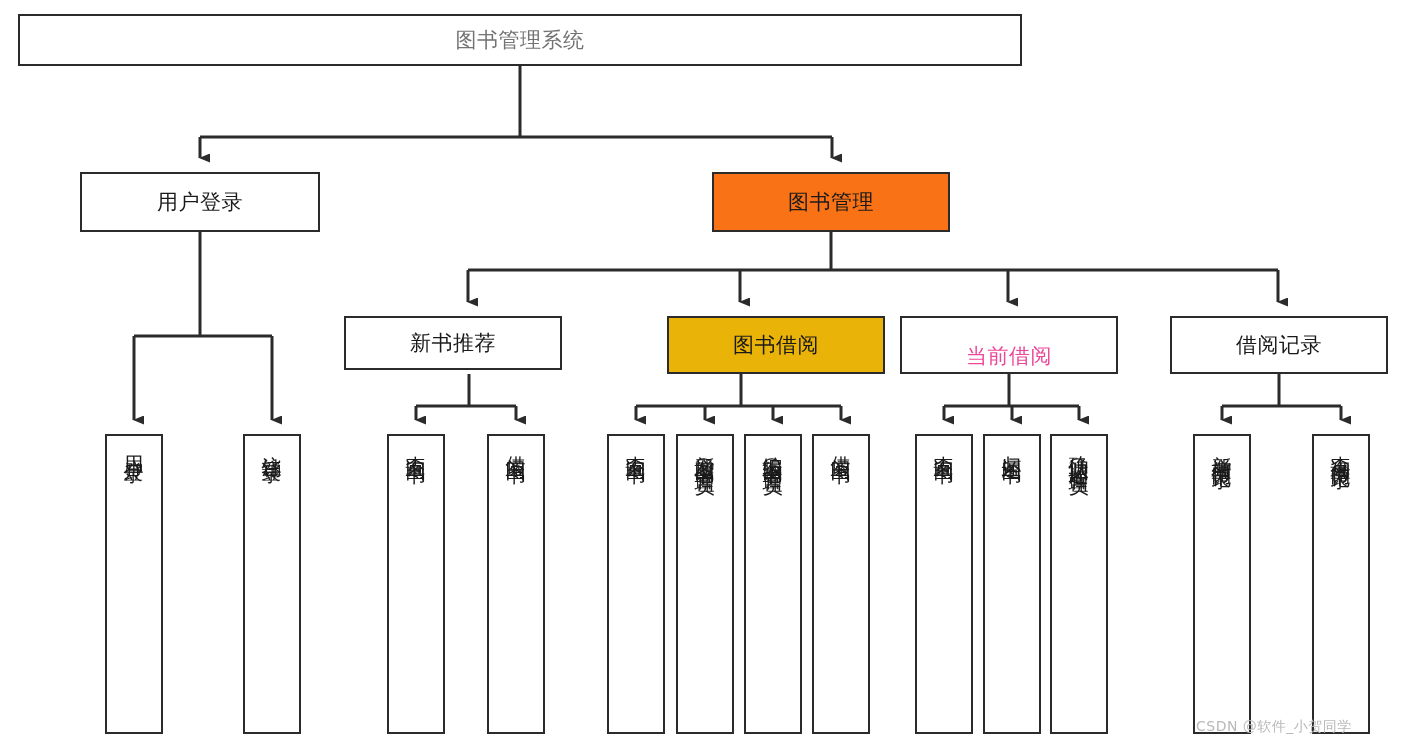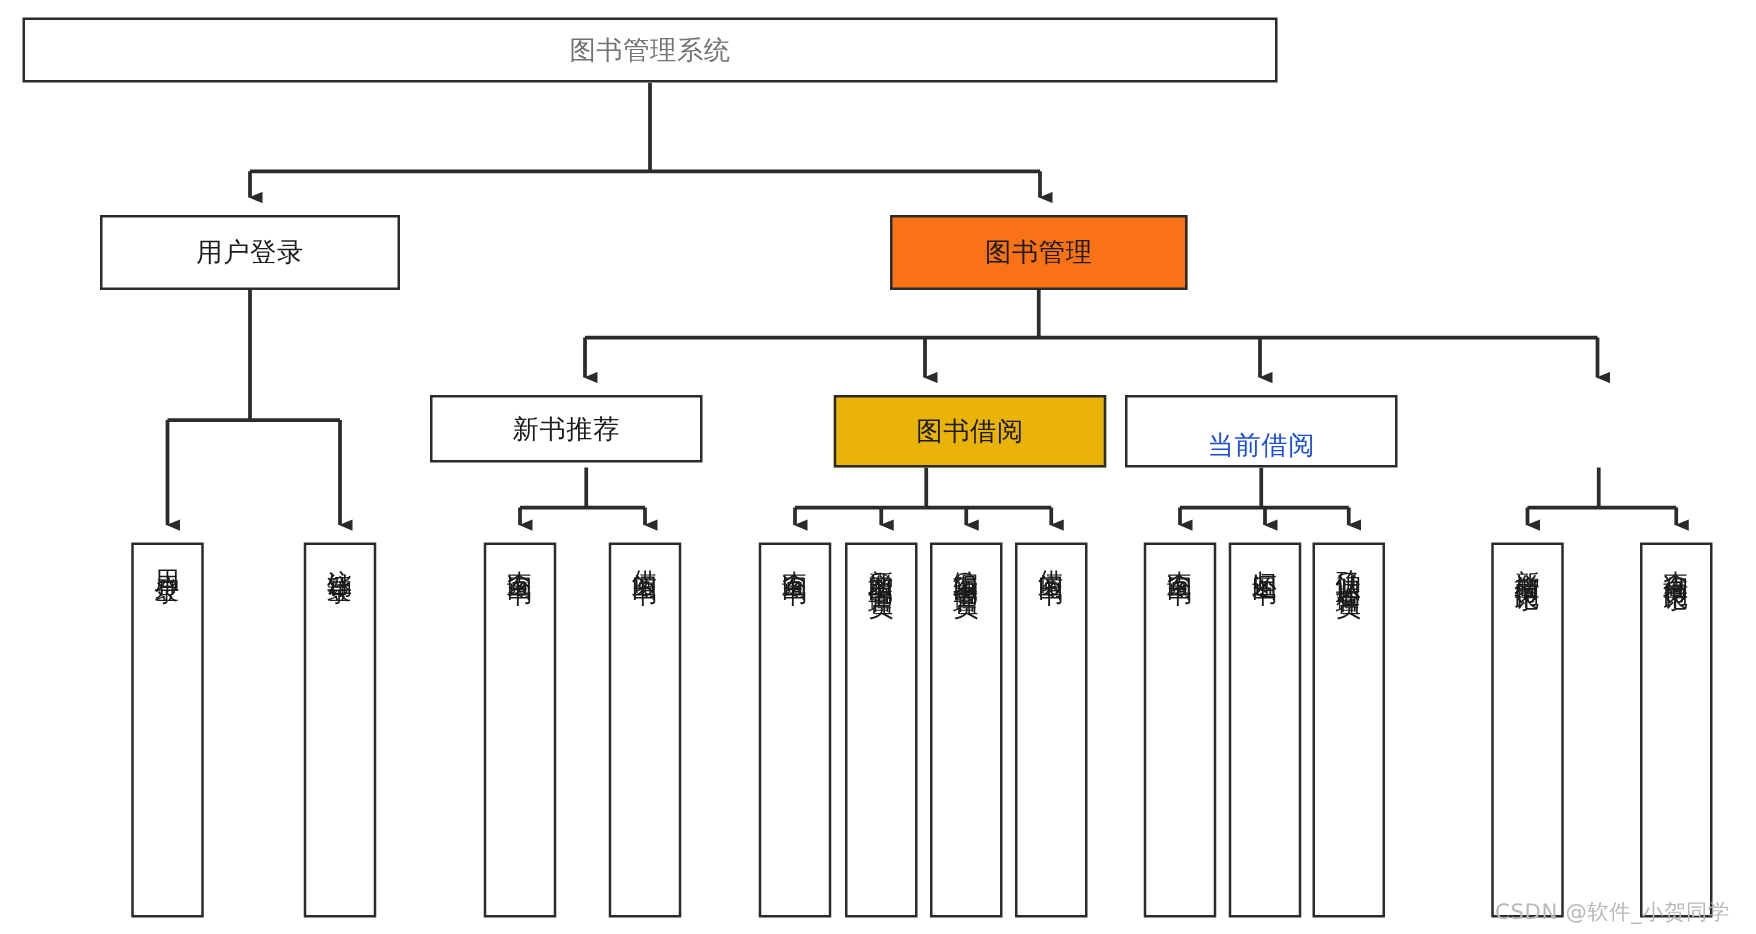--- a/index.html
+++ b/index.html
@@ -55,21 +55,21 @@
   .node.vert .node-label {
     writing-mode: vertical-rl;
     text-orientation: upright;
     font-size: 20px;
     letter-spacing: 3px;
     line-height: 1;
   }
   .watermark {
     position: absolute;
     color: #b9b9b9;
-    font-size: 17px;
+    font-size: 14px;
     white-space: nowrap;
     letter-spacing: 0.5px;
     user-select: none;
   }
 </style>
 </head>
 <body>
 
 <div id="diagram-root" style="background: rgb(255, 255, 255);">
 
@@ -134,21 +134,24 @@
     <span class="node-label" style="color: rgb(26, 26, 26);">图书管理</span>
   </div>
 
   <div class="node horiz" style="left: 344px; top: 316px; width: 218px; height: 54px; border-color: rgb(43, 43, 43); background: rgb(255, 255, 255);">
     <span class="node-label" style="color: rgb(26, 26, 26);">新书推荐</span>
   </div>
   <div class="node horiz" style="left: 632px; top: 316px; width: 218px; height: 58px; border-color: rgb(43, 43, 43); background: #eab308; margin-left: 35px;">
     <span class="node-label" style="color: rgb(26, 26, 26);">图书借阅</span>
   </div>
   <div class="node horiz" style="left: 900px; top: 316px; width: 218px; height: 58px; border-color: rgb(43, 43, 43); background: rgb(255, 255, 255);">
-    <span class="node-label" style="color: #1d4ed8; margin-top: 23px;">当前借阅</span>
+    <span class="node-label" style="color: #ec4899; margin-top: 23px;">当前借阅</span>
+  </div>
+  <div class="node horiz" style="left: 1170px; top: 316px; width: 218px; height: 58px; border-color: rgb(43, 43, 43); background: rgb(255, 255, 255);">
+    <span class="node-label" style="color: rgb(26, 26, 26);">借阅记录</span>
   </div>
 
   <div class="node vert" style="left: 105px; top: 434px; width: 58px; height: 300px; border-color: rgb(43, 43, 43); background: rgb(255, 255, 255);">
     <span class="node-label" style="color: rgb(26, 26, 26);">用户登录</span>
   </div>
   <div class="node vert" style="left: 243px; top: 434px; width: 58px; height: 300px; border-color: rgb(43, 43, 43); background: rgb(255, 255, 255);">
     <span class="node-label" style="color: rgb(26, 26, 26);">注销登录</span>
   </div>
   <div class="node vert" style="left: 387px; top: 434px; width: 58px; height: 300px; border-color: rgb(43, 43, 43); background: rgb(255, 255, 255);">
     <span class="node-label" style="color: rgb(26, 26, 26);">查询图书</span>

